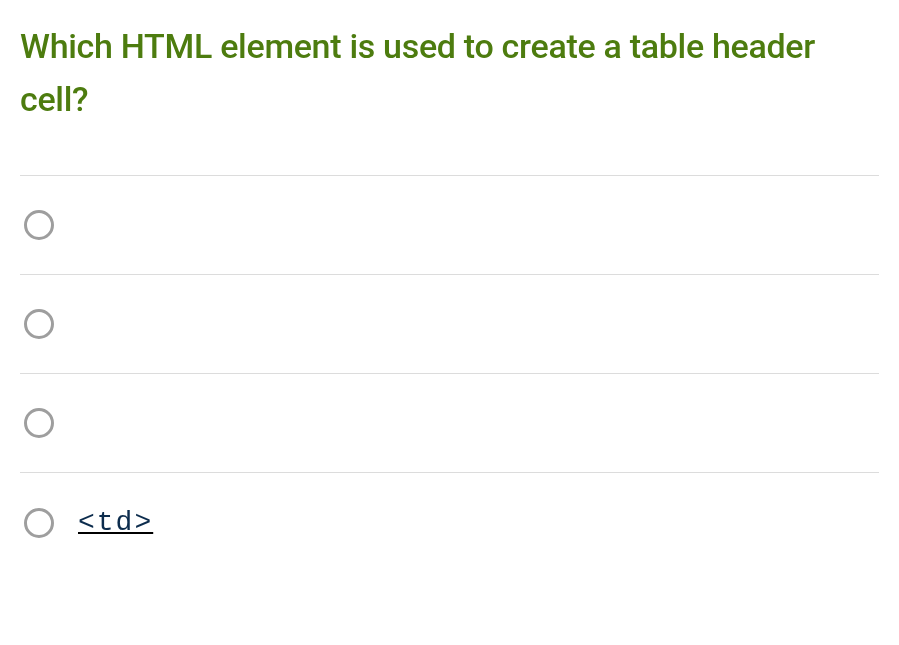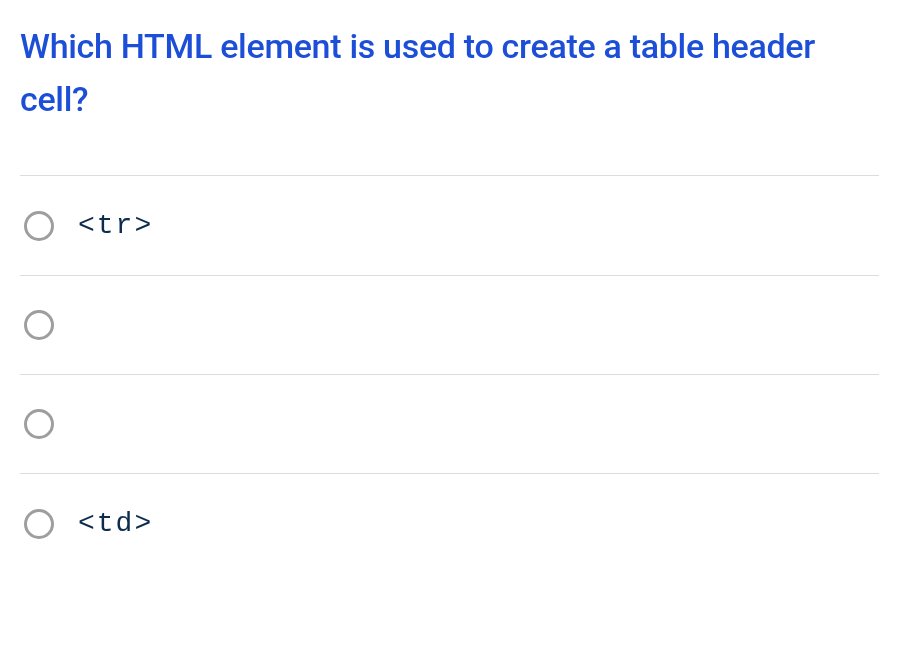--- a/index.html
+++ b/index.html
@@ -12,41 +12,42 @@
       font-family: -apple-system, BlinkMacSystemFont, "Segoe UI", Roboto, Helvetica, Arial, sans-serif;
       background: #ffffff;
       width: 899px;
       height: 645px;
       padding: 20px 20px 0 20px;
     }
     
     .question-text {
       font-size: 34px;
       font-weight: 500;
-      color: #1d4ed8;
+      color: #4d7c0f;
       line-height: 1.55;
       letter-spacing: -0.3px;
       margin-bottom: 50px;
     }
     
     .options-list {
       border-top: 1px solid #dcdcdc;
     }
     
     .option-item {
       display: flex;
       align-items: center;
       padding: 34px 4px;
       border-bottom: 1px solid #dcdcdc;
       gap: 24px;
       cursor: pointer;
     }
     
     .option-item:last-child {
       border-bottom: none;
+      text-decoration: underline;
     }
     
     .radio-circle {
       width: 30px;
       height: 30px;
       border: 3px solid #9e9e9e;
       border-radius: 50%;
       flex-shrink: 0;
     }
     
@@ -59,21 +60,20 @@
   </style>
 </head>
 <body>
 
 <h1 class="question-text">Which HTML element is used to create a table header cell?</h1>
 
 <div class="options-list">
 
   <div class="option-item">
     <span class="radio-circle"></span>
-    <span class="option-label">&lt;tr&gt;</span>
   </div>
 
   <div class="option-item">
     <span class="radio-circle"></span>
   </div>
 
   <div class="option-item">
     <span class="radio-circle"></span>
   </div>
 

